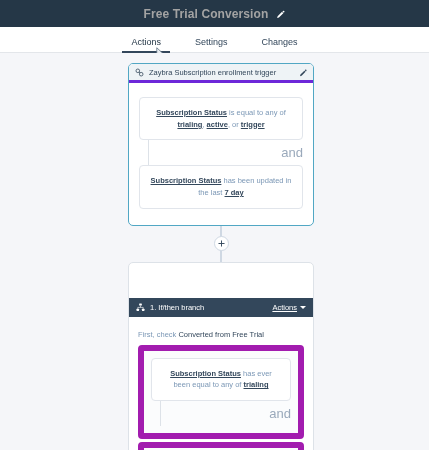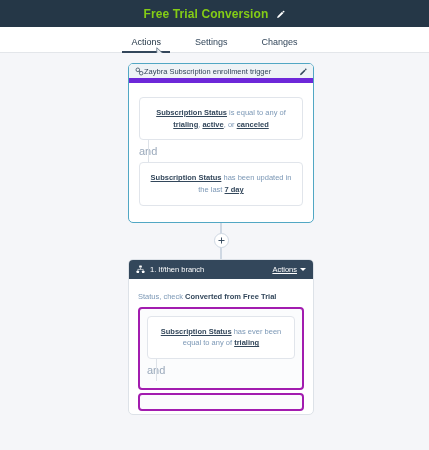--- a/index.html
+++ b/index.html
@@ -14,21 +14,21 @@
   .app-header {
     height: 27px;
     background: #253747;
     display: flex;
     align-items: center;
     justify-content: center;
     gap: 8px;
     position: relative;
   }
   .app-title {
-    color: #84cc16;
+    color: #a3a3a3;
     font-size: 12px;
     font-weight: bold;
     letter-spacing: .1px;
   }
   .pencil-icon { display: block; }
 
   
   .tab-bar {
     height: 26px;
     background: #ffffff;
@@ -78,25 +78,26 @@
 
   
   .trigger-card {
     border: 1.5px solid #51a7c4;
     border-radius: 5px;
     background: #ffffff;
     overflow: hidden;
   }
   .trigger-head {
     background: #eef3f6;
-    border-bottom: 5px solid #6d28d9;
+    border-bottom: 3px solid #6d28d9;
     height: 19px;
     display: flex;
     align-items: center;
     padding: 0 6px;
+    gap: 5px;
   }
   .trigger-title {
     font-size: 7.5px;
     color: #33475b;
     flex: 1;
     white-space: nowrap;
     overflow: hidden;
   }
   .trigger-body { padding: 14px 10px 16px; }
 
@@ -108,22 +109,22 @@
     background: #ffffff;
     padding: 9px 10px;
     text-align: center;
     font-size: 7.5px;
     line-height: 1.55;
     color: #7c98b6;
   }
   .cond-box b { color: #33475b; font-weight: bold; text-decoration: underline; }
   .and-row {
     position: relative;
-    text-align: left;
-    font-size: 11px;
+    text-align: right;
+    font-size: 13px;
     color: #9aa9bb;
     padding: 5px 0;
   }
   .and-row::before {
     content: "";
     position: absolute;
     left: 9px; top: 0; bottom: 0;
     width: 1px;
     background: #dde2e8;
   }
@@ -164,20 +165,21 @@
     background: #ffffff;
     overflow: hidden;
   }
   .branch-head {
     background: #33475b;
     height: 19px;
     display: flex;
     align-items: center;
     padding: 0 7px;
     gap: 5px;
+    margin-top: 35px;
   }
   .branch-title {
     font-size: 7.5px;
     color: #ffffff;
     flex: 1;
     white-space: nowrap;
   }
   .branch-actions {
     font-size: 7.5px;
     color: #ffffff;
@@ -192,23 +194,23 @@
     border-left: 3px solid transparent;
     border-right: 3px solid transparent;
     border-top: 3.5px solid #ffffff;
   }
   .branch-body { padding: 10px 9px 0; }
   .branch-label {
     font-size: 7.5px;
     color: #7c98b6;
     padding: 3px 0 6px;
   }
-  .branch-label b { color: #33475b; font-weight: bold; }
+  .branch-label b { color: #33475b; font-weight: normal; }
   .inner-group {
-    border: 2px solid #a21caf;
+    border: 6px solid #a21caf;
     border-radius: 4px;
     padding: 7px;
     background: #fbfcfd;
     margin-bottom: 3px;
   }
 </style>
 </head>
 <body>
 
 <div class="app-header">
@@ -246,21 +248,21 @@
         <span class="trigger-title">Zaybra Subscription enrollment trigger</span>
         <span>
           <svg width="8" height="8" viewBox="0 0 16 16">
             <path d="M12.3 1.7a1.6 1.6 0 0 1 2.3 2.3l-.8.8-2.3-2.3.8-.8zM10.7 3.3l2.3 2.3L5.2 13.4 2 14.3l.9-3.2 7.8-7.8z" fill="#33475b"></path>
           </svg>
         </span>
       </div>
 
       <div class="trigger-body">
         <div class="cond-group">
-          <div class="cond-box"><b>Subscription Status</b><span> is equal to any of </span><b>trialing</b><span>, </span><b>active</b><span>, or </span><b>canceled</b></div>
+          <div class="cond-box"><b>Subscription Status</b><span> is equal to any of </span><b>trialing</b><span>, </span><b>active</b><span>, or </span><b>trigger</b></div>
           <div class="and-row">and</div>
           <div class="cond-box"><b>Subscription Status</b><span> has been updated in the last </span><b>7 day</b></div>
         </div>
       </div>
     </div>
 
     <div class="connector">
       <div class="line"></div>
       <div class="plus-btn">
         <svg width="7" height="7" viewBox="0 0 12 12">
@@ -282,21 +284,21 @@
         <span class="branch-title">1. If/then branch</span>
         <span class="branch-actions">
           <span>Actions</span>
           <span class="caret"></span>
         </span>
       </div>
 
       <div class="branch-body">
 
         <div class="branch-label">
-          <span>Status, check </span><b>Converted from Free Trial</b>
+          <span>First, check </span><b>Converted from Free Trial</b>
         </div>
         <div class="inner-group">
           <div class="cond-box"><b>Subscription Status</b><span> has ever been equal to any of </span><b>trialing</b></div>
           <div class="and-row">and</div>
         </div>
 
         <div class="inner-group">
           
         </div>
 

